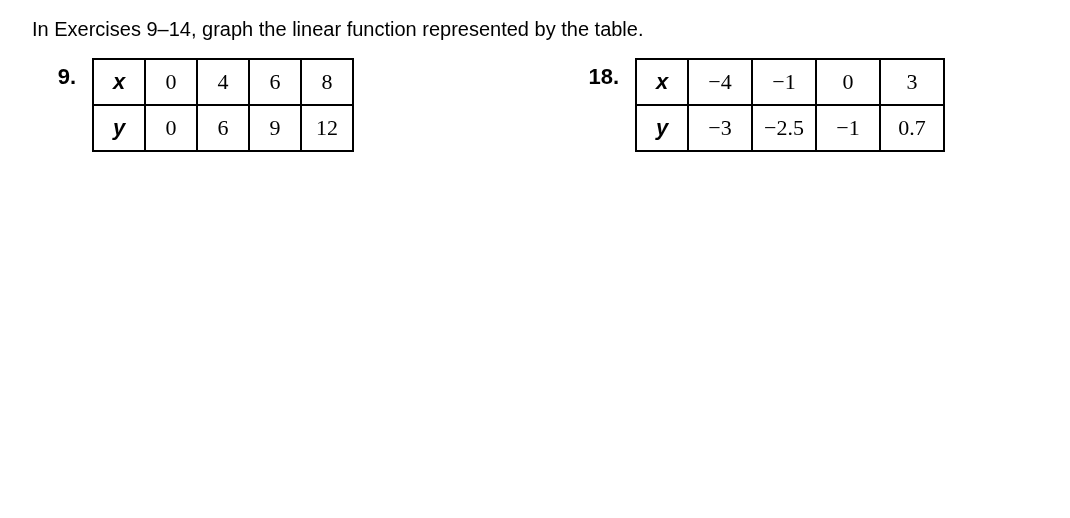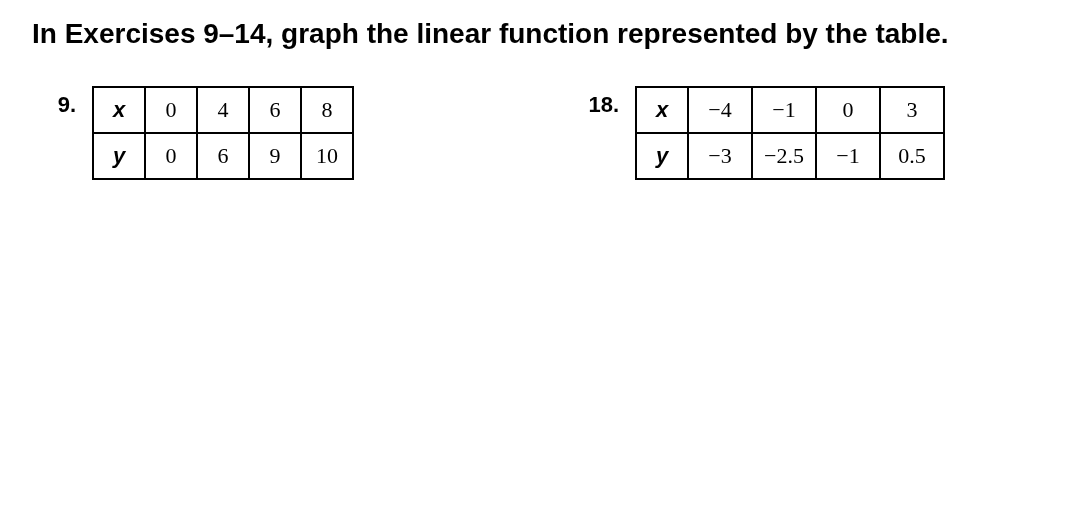--- a/index.html
+++ b/index.html
@@ -9,23 +9,23 @@
     }
     body {
       font-family: 'Times New Roman', Times, serif;
       background: #fff;
       width: 1070px;
       height: 518px;
       padding: 18px 32px;
     }
     .instructions {
       font-family: Arial, Helvetica, sans-serif;
-      font-weight: bold;
-      font-size: 28px;
-      margin-bottom: 36px;
+      font-weight: normal;
+      font-size: 20px;
+      margin-bottom: 17px;
     }
     .exercises-grid {
       display: grid;
       grid-template-columns: 1fr 1fr;
       column-gap: 80px;
       row-gap: 36px;
     }
     .exercise {
       display: flex;
       align-items: flex-start;
@@ -76,21 +76,21 @@
         <td>0</td>
         <td>4</td>
         <td>6</td>
         <td>8</td>
       </tr>
       <tr>
         <td class="header-cell">y</td>
         <td>0</td>
         <td>6</td>
         <td>9</td>
-        <td>10</td>
+        <td>12</td>
       </tr>
     </tbody>
       </table>
   </div>
 
 
 
 
 
   <div class="exercise">
@@ -102,19 +102,19 @@
         <td class="wide">−4</td>
         <td class="wide">−1</td>
         <td class="wide">0</td>
         <td class="wide">3</td>
       </tr>
       <tr>
         <td class="header-cell">y</td>
         <td class="wide">−3</td>
         <td class="wide">−2.5</td>
         <td class="wide">−1</td>
-        <td class="wide">0.5</td>
+        <td class="wide">0.7</td>
       </tr>
     </tbody>
       </table>
   </div>
 
 </div>
 
 </body></html>

